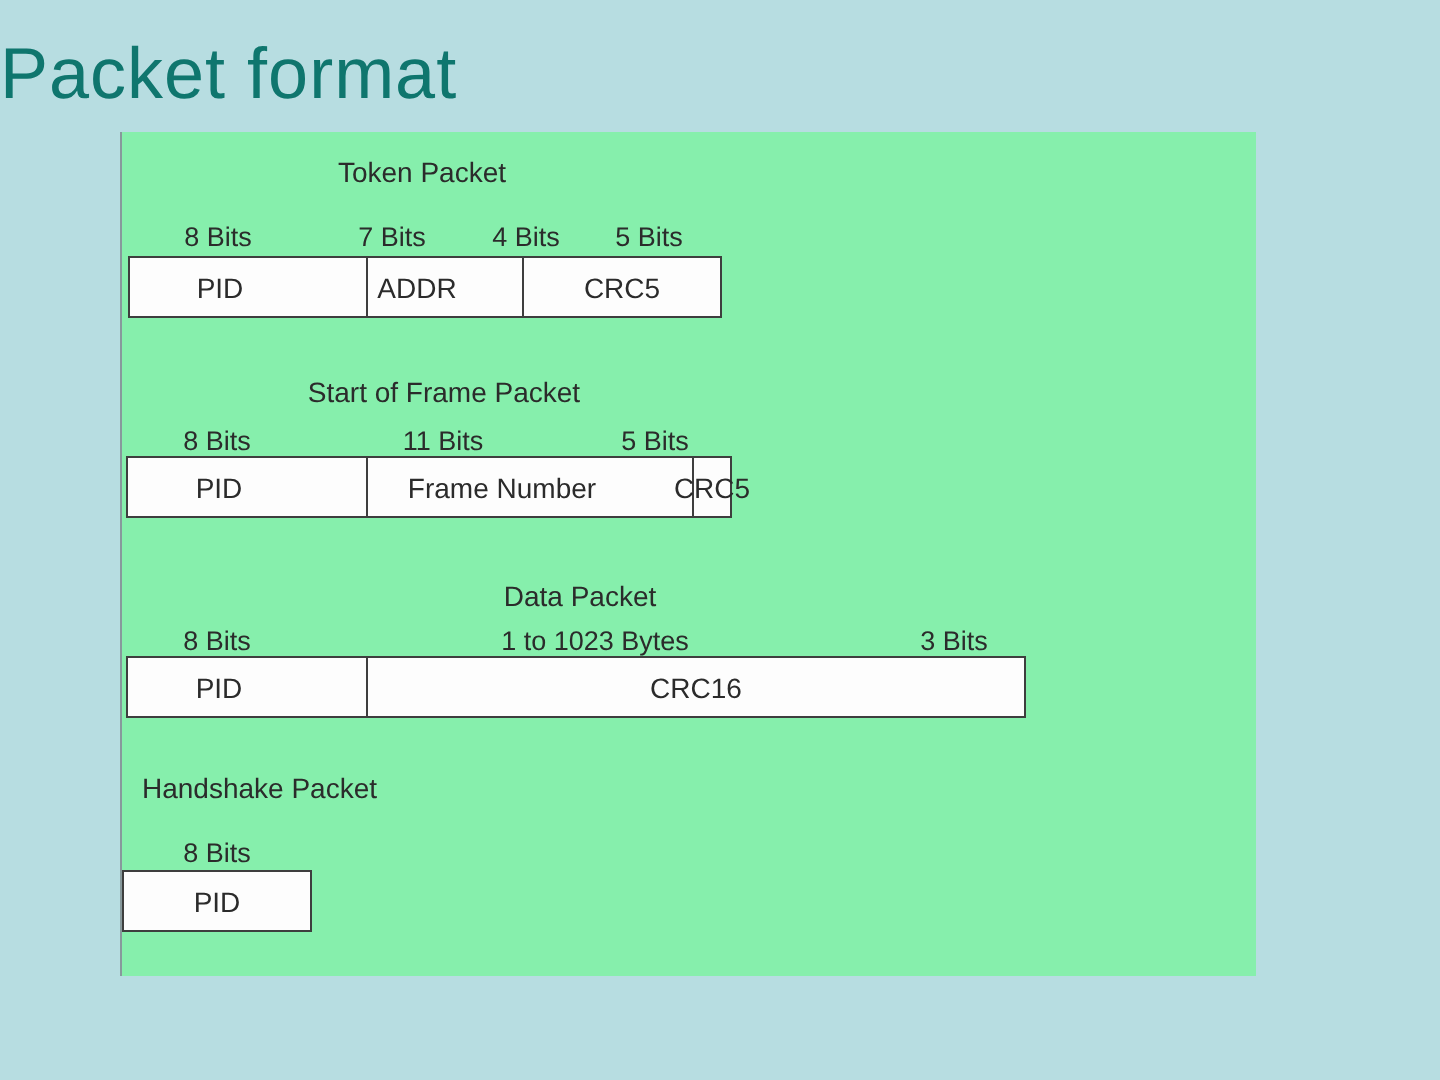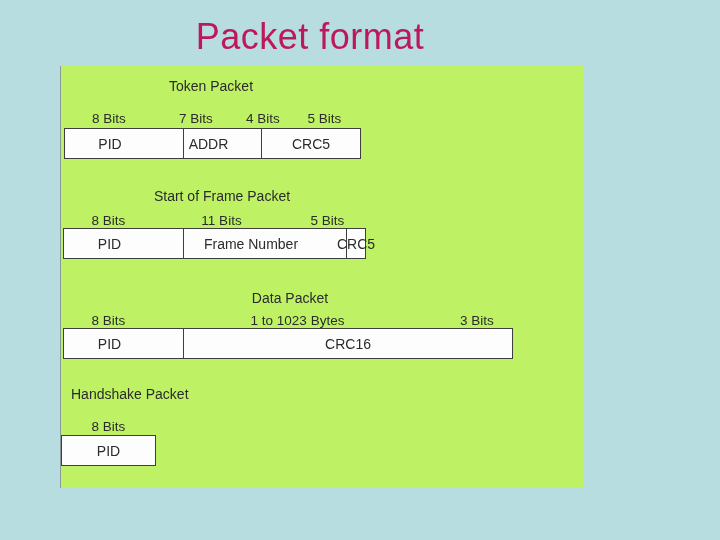--- a/index.html
+++ b/index.html
@@ -8,33 +8,33 @@
     background: #b7dde1;
     font-family: "Liberation Sans", sans-serif;
     overflow: hidden;
     position: relative;
   }
   .slide { position: absolute; inset: 0; }
 
   .slide-title {
     position: absolute;
     top: 17px; left: 0; width: 620px;
-    text-align: center;
     font-size: 36px;
     line-height: 40px;
-    color: #be185d;
+    color: #0f766e;
     letter-spacing: 0.5px;
   }
 
   .panel {
     position: absolute;
     left: 60px; top: 66px;
     width: 523px; height: 422px;
-    background: #bef264;
+    background: #86efac;
     border-left: 1px solid #87999c;
+    padding-left: 44px;
   }
 
   .pkt-title {
     position: absolute;
     height: 16px; line-height: 16px;
     font-size: 14px;
     color: #2b2b2b;
     text-align: center;
     white-space: nowrap;
   }

